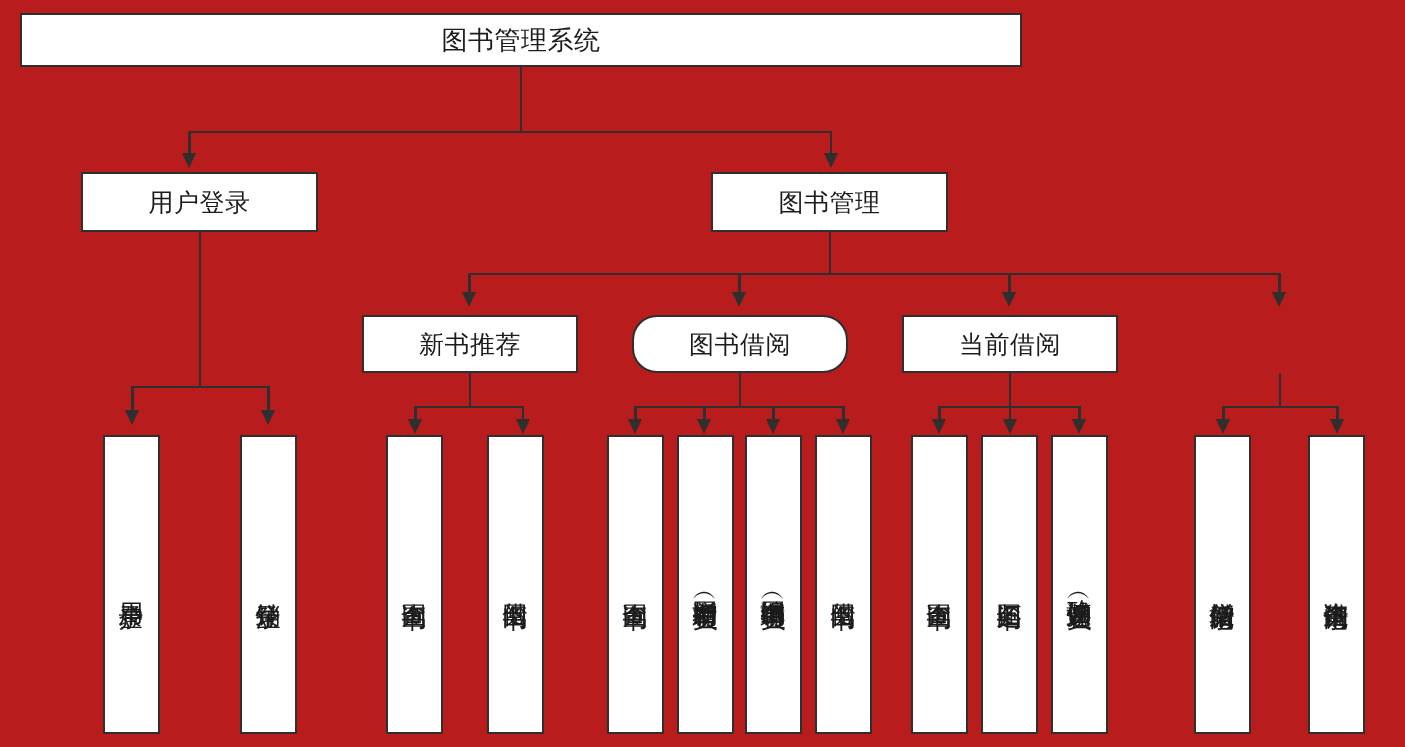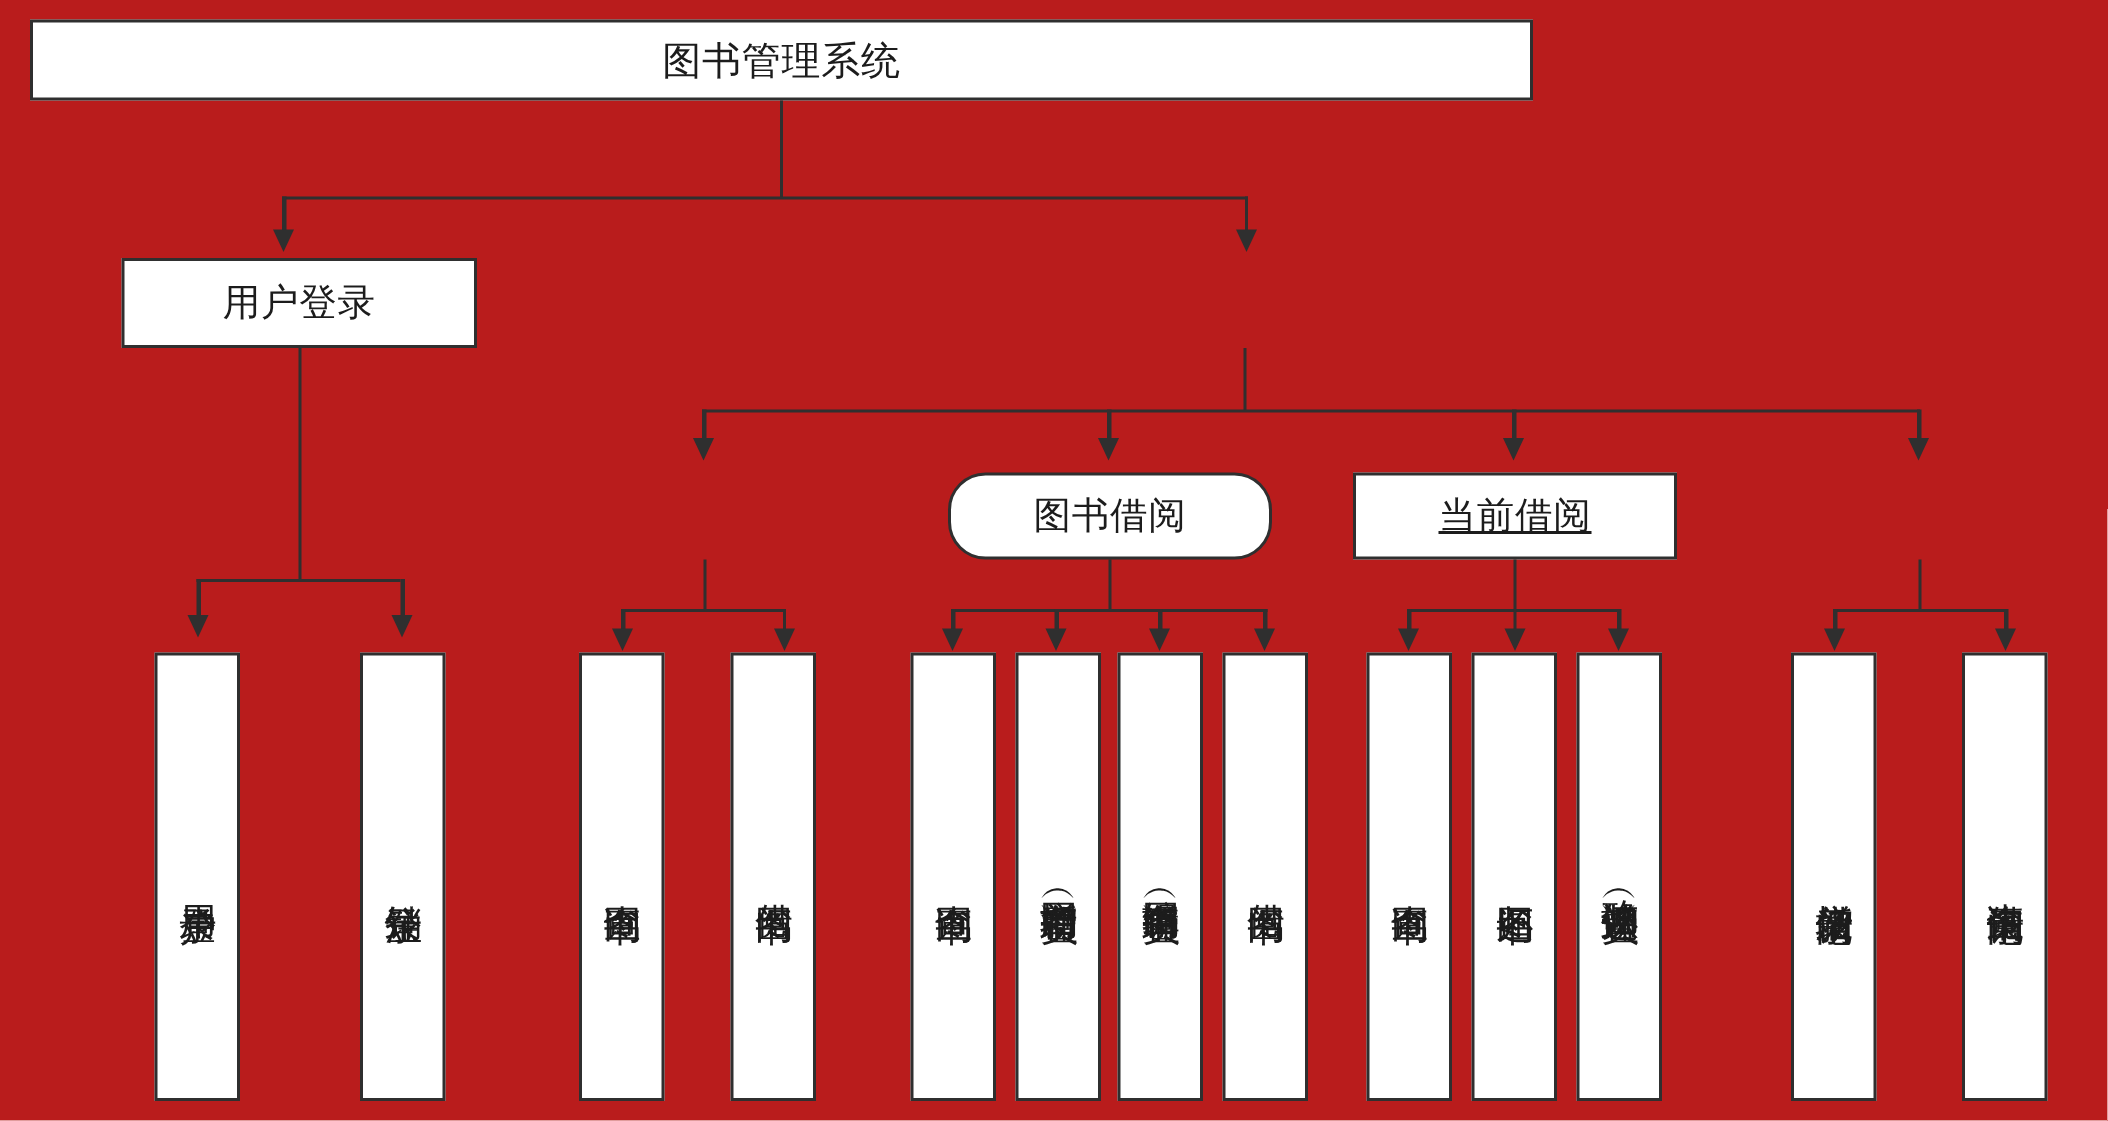--- a/index.html
+++ b/index.html
@@ -86,43 +86,49 @@
   <div class="ln v" style="left:188px; top:130.5px; height:25px;"></div>
   <div class="arrow" style="left:182.2px; top:153px;"></div>
 
   <div class="ln v" style="left:829.5px; top:130.5px; height:25px;"></div>
   <div class="arrow" style="left:823.7px; top:153px;"></div>
 
   <div class="node h" style="left:81px; top:172px; width:237px; height:60px;">
     <span class="txt">用户登录</span>
   </div>
 
+  <div class="node h" style="left:711px; top:172px; width:237px; height:60px;">
+    <span class="txt">图书管理</span>
+  </div>
 
   <div class="ln v" style="left:198.5px; top:232px; height:155px;"></div>
   <div class="ln h" style="left:131px; top:385.5px; width:136px;"></div>
   <div class="ln v" style="left:131px; top:385.5px; height:27px;"></div>
   <div class="arrow" style="left:125.2px; top:410px;"></div>
   <div class="ln v" style="left:267px; top:385.5px; height:27px;"></div>
   <div class="arrow" style="left:261.2px; top:410px;"></div>
 
   <div class="ln v" style="left:828.5px; top:232px; height:42px;"></div>
   <div class="ln h" style="left:468px; top:272.5px; width:812px;"></div>
   <div class="ln v" style="left:468px; top:272.5px; height:22px;"></div>
   <div class="arrow" style="left:462.2px; top:292px;"></div>
   <div class="ln v" style="left:738px; top:272.5px; height:22px;"></div>
   <div class="arrow" style="left:732.2px; top:292px;"></div>
   <div class="ln v" style="left:1008px; top:272.5px; height:22px;"></div>
   <div class="arrow" style="left:1002.2px; top:292px;"></div>
   <div class="ln v" style="left:1278px; top:272.5px; height:22px;"></div>
   <div class="arrow" style="left:1272.2px; top:292px;"></div>
 
+  <div class="node h" style="left:362px; top:315px; width:216px; height:58px;">
+    <span class="txt">新书推荐</span>
+  </div>
   <div class="node h" style="left:632px; top:315px; width:216px; height:58px;border-radius:25px;">
     <span class="txt">图书借阅</span>
   </div>
-  <div class="node h" style="left:902px; top:315px; width:216px; height:58px;text-decoration:underline;">
+  <div class="node h" style="left:902px; top:315px; width:216px; height:58px;">
     <span class="txt">当前借阅</span>
   </div>
 
   <div class="ln v" style="left:468.5px; top:373px; height:34px;"></div>
   <div class="ln h" style="left:414px; top:405.5px; width:110px;"></div>
   <div class="ln v" style="left:414px; top:405.5px; height:16px;"></div>
   <div class="arrow" style="left:408.2px; top:419px;"></div>
   <div class="ln v" style="left:521.5px; top:405.5px; height:16px;"></div>
   <div class="arrow" style="left:515.7px; top:419px;"></div>
 

